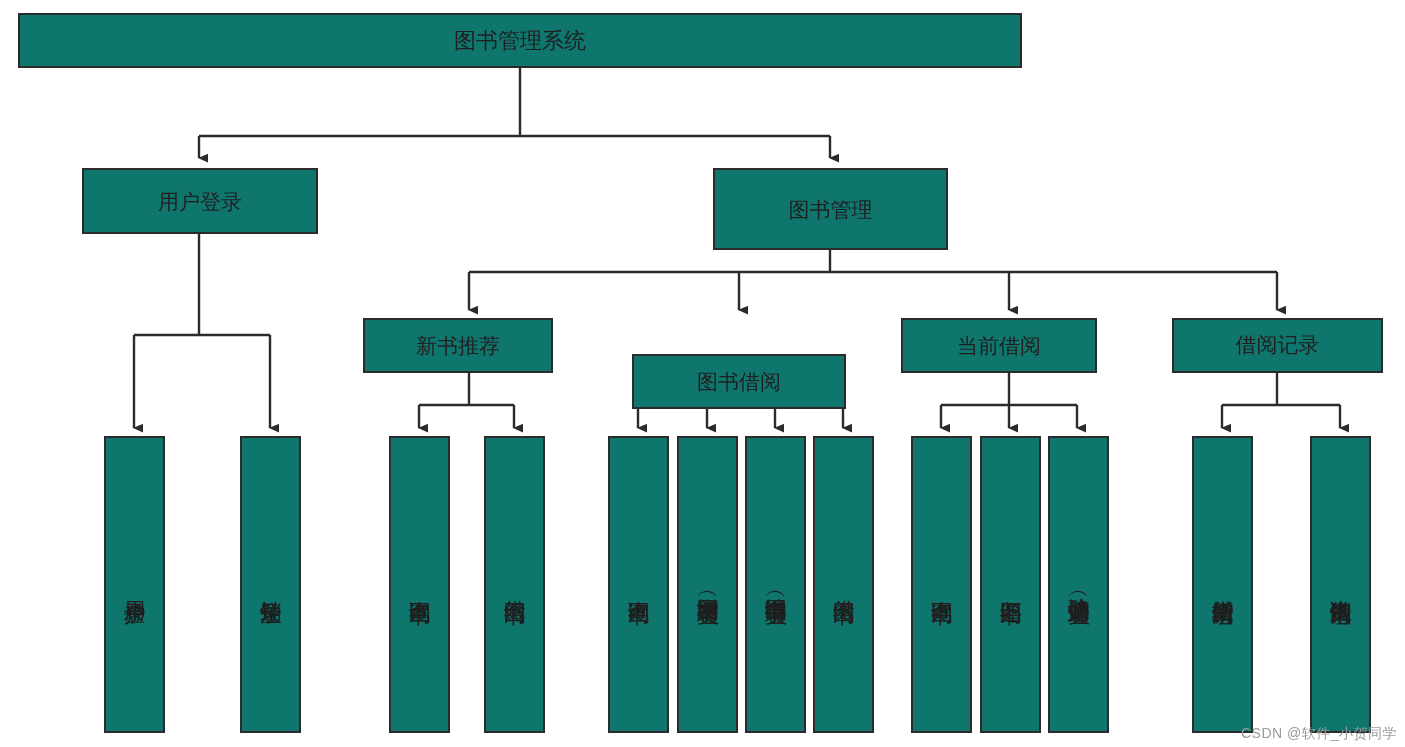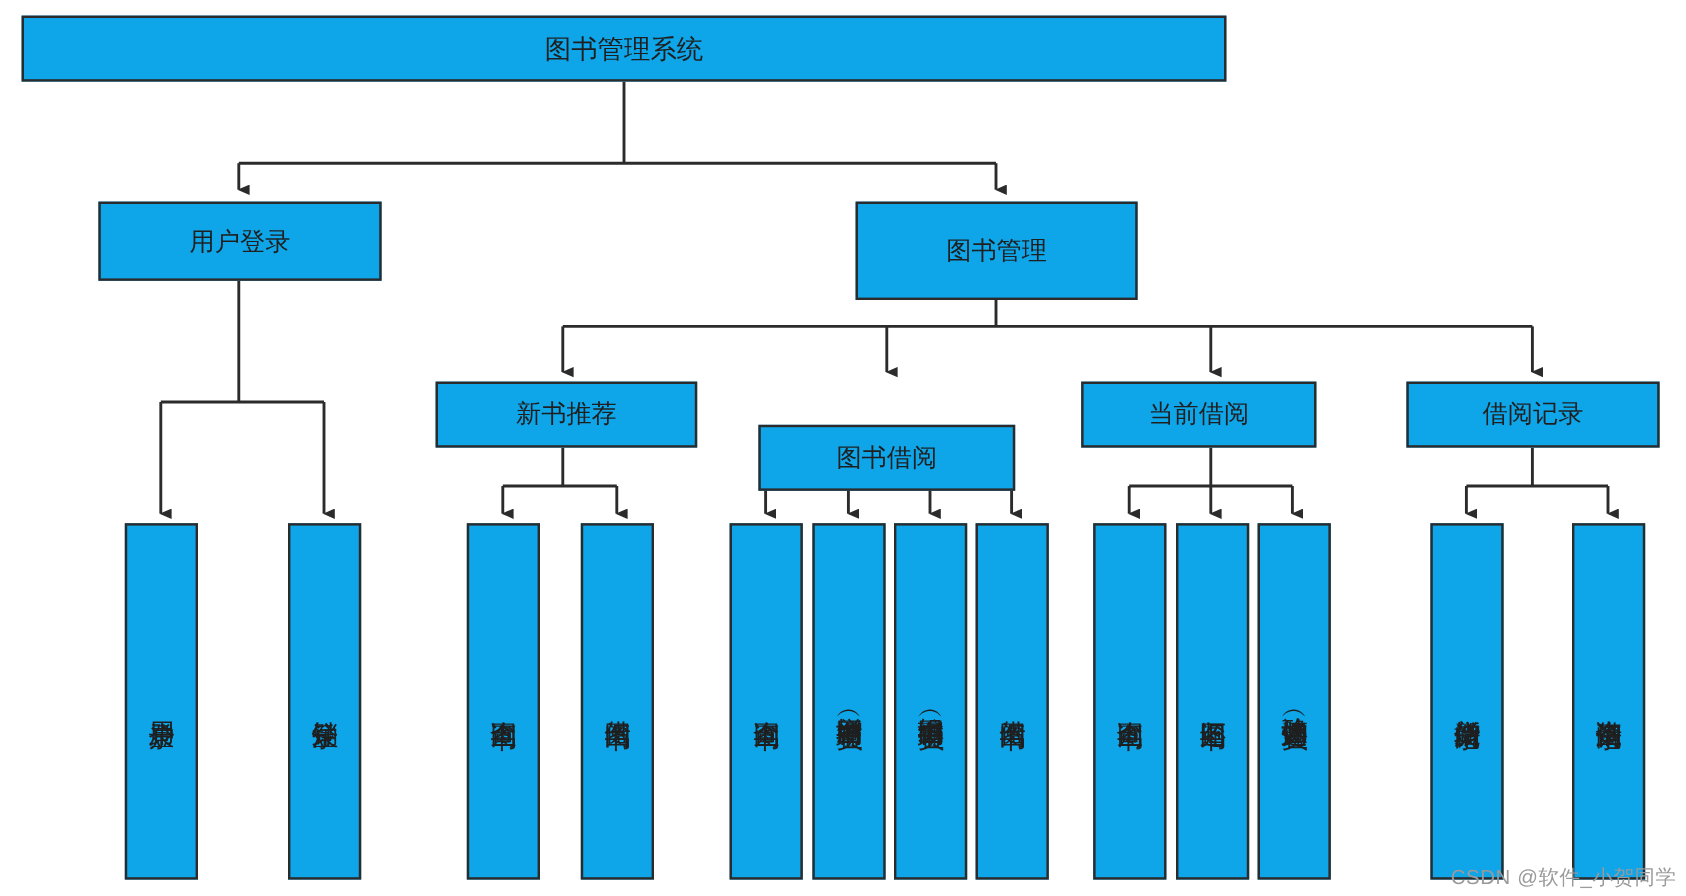--- a/index.html
+++ b/index.html
@@ -16,21 +16,21 @@
     width:1405px;height:747px;
   }
   #edges{
     position:absolute;left:0;top:0;
     width:1405px;height:747px;
     pointer-events:none;
   }
   .node{
     position:absolute;
     box-sizing:border-box;
-    background:#0ea5e9;
+    background:#0f766e;
     border:2.4px solid #2b2b2b;
     display:flex;
     align-items:center;
     justify-content:center;
     color:#1a1a1a;
     z-index:2;
   }
   .node .lbl{
     display:block;
     text-align:center;
@@ -55,21 +55,21 @@
     font-size:22px;
     line-height:1.12;
     letter-spacing:1px;
     white-space:nowrap;
     max-height:270px;
   }
   #watermark{
     position:absolute;
     right:8px;
     bottom:4px;
-    font-size:17px;
+    font-size:14px;
     color:#9a9a9a;
     letter-spacing:0.5px;
     z-index:5;
     white-space:nowrap;
   }
 </style>
 </head>
 <body>
 
 <div id="diagram-root">
@@ -129,21 +129,21 @@
   </div>
 
   <div class="node horiz" style="left:82px;top:168px;width:236px;height:66px;">
     <span class="lbl">用户登录</span>
   </div>
 
   <div class="node horiz" style="left:713px;top:168px;width:235px;height:82px;">
     <span class="lbl">图书管理</span>
   </div>
 
-  <div class="node horiz" style="left:363px;top:318px;width:218px;height:55px;">
+  <div class="node horiz" style="left:363px;top:318px;width:190px;height:55px;">
     <span class="lbl">新书推荐</span>
   </div>
 
   <div class="node horiz" style="left:632px;top:330px;width:214px;height:55px;margin-top:24px;">
     <span class="lbl">图书借阅</span>
   </div>
 
   <div class="node horiz" style="left:901px;top:318px;width:196px;height:55px;">
     <span class="lbl">当前借阅</span>
   </div>

